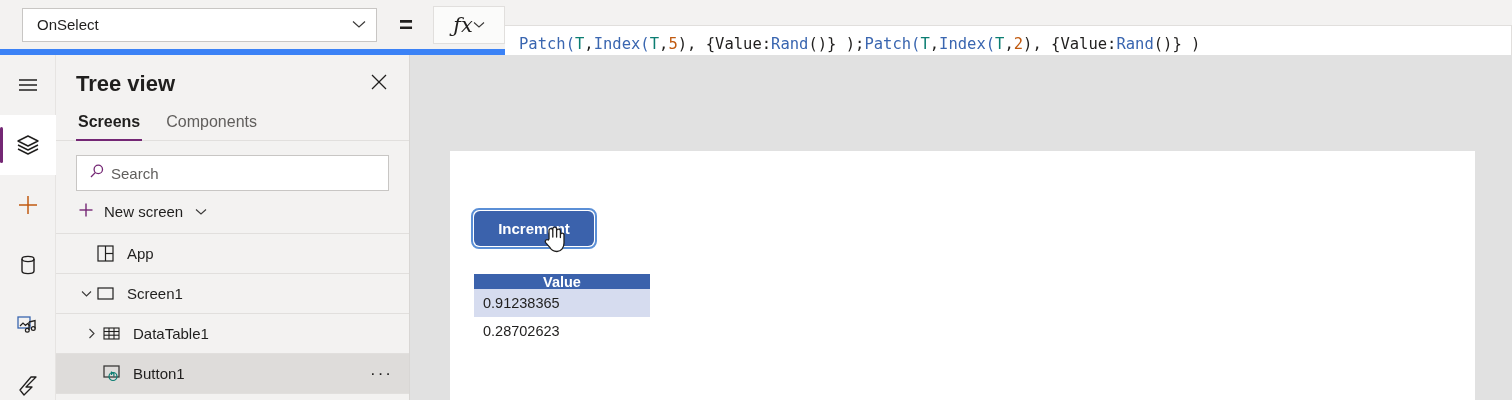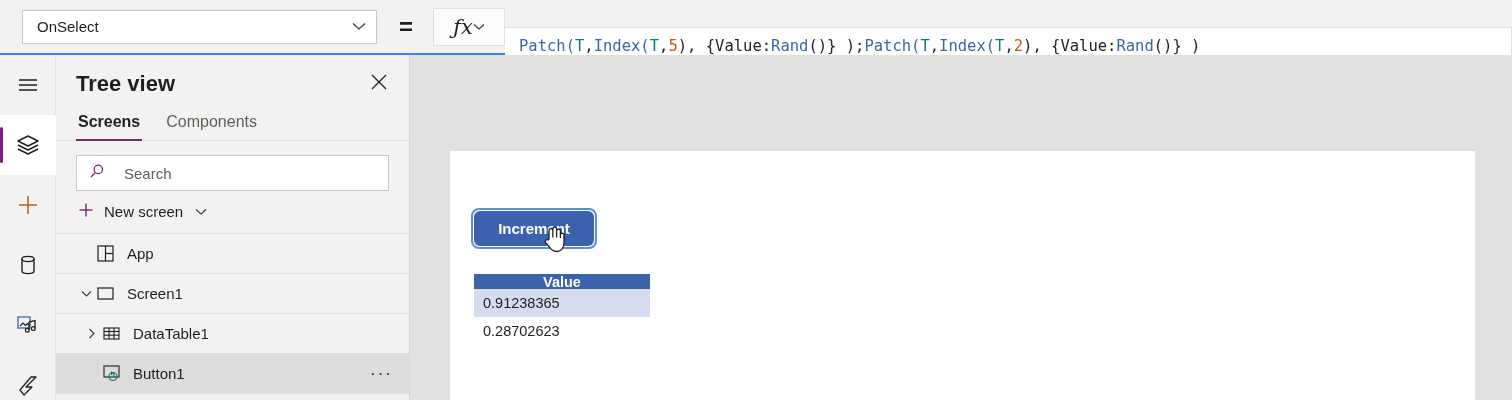--- a/index.html
+++ b/index.html
@@ -10,21 +10,21 @@
     font-family: "Liberation Sans", sans-serif;
     -webkit-font-smoothing: antialiased;
   }
 
   
   .topbar {
     position: absolute; left: 0; top: 0;
     width: 1512px; height: 55px;
     background: #f3f2f1;
     display: flex; align-items: center;
-    border-bottom: 2px solid #3b82f6;
+    border-bottom: 6px solid #3b82f6;
   }
   .prop-select {
     margin-left: 22px;
     width: 355px; height: 34px;
     background: #ffffff;
     border: 1px solid #c8c6c4;
     display: flex; align-items: center;
     padding: 0 10px 0 14px;
     font-size: 15px; color: #201f1e;
     justify-content: space-between;
@@ -110,21 +110,21 @@
   }
   .tv-tab.active { color: #201f1e; font-weight: 600; }
   .tv-tab.active::after {
     content: ""; position: absolute; left: 0; right: 0; bottom: -1px;
     height: 2px; background: #742774;
   }
   .tv-search {
     margin: 14px 20px 0 20px;
     height: 36px; background: #ffffff;
     border: 1px solid #c8c6c4;
-    display: flex; align-items: center; gap: 19px;
+    display: flex; align-items: center; gap: 6px;
     padding: 0 12px; cursor: text;
   }
   .tv-search-ph { font-size: 15px; color: #605e5c; }
   .tv-newscreen {
     display: flex; align-items: center; gap: 10px;
     padding: 11px 20px 12px 22px;
     font-size: 15px; color: #201f1e;
     cursor: pointer;
     border-bottom: 1px solid #e1dfdd;
   }

